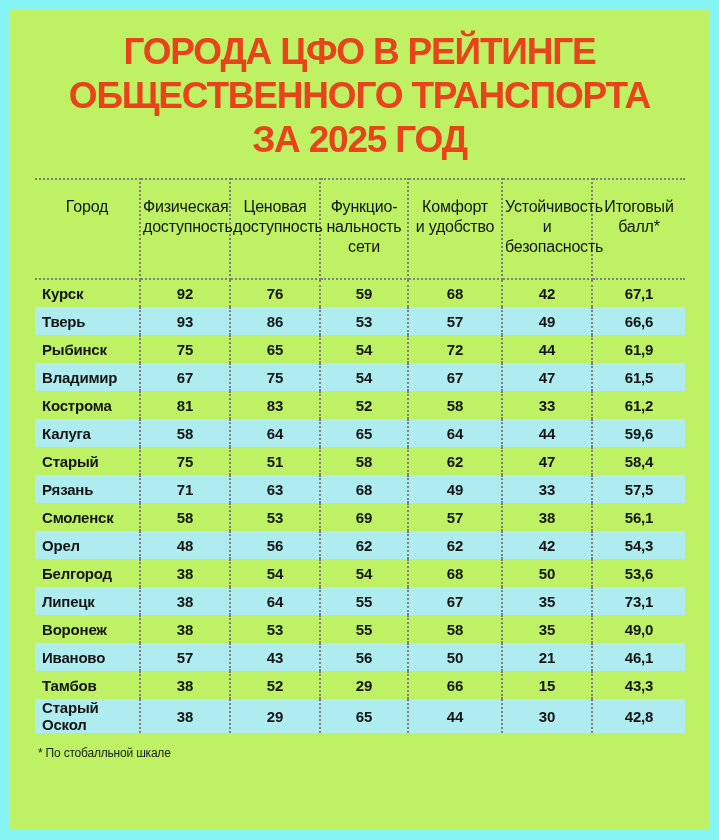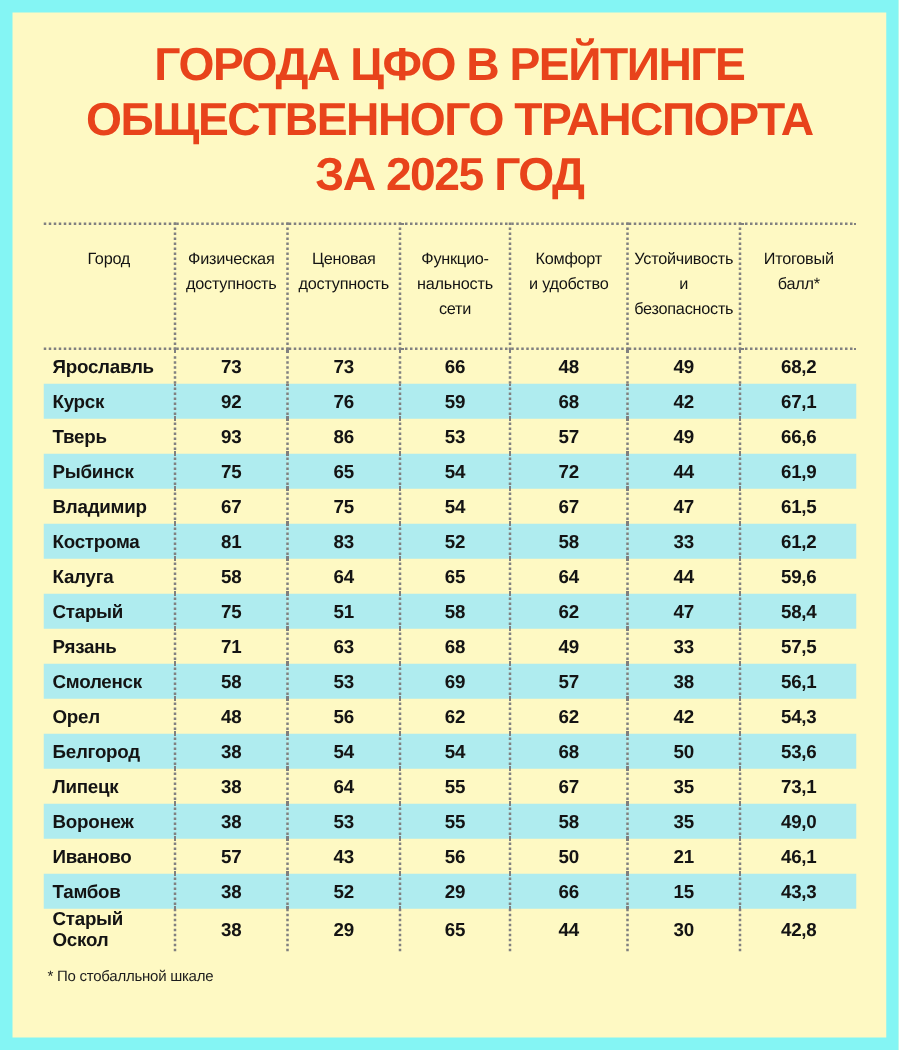--- a/index.html
+++ b/index.html
@@ -9,21 +9,21 @@
     --ink: #141414;
     --dots: #808080;
   }
   * { margin: 0; padding: 0; box-sizing: border-box; }
   html, body { width: 719px; height: 840px; background: #ffffff; }
   body { font-family: "Liberation Sans", sans-serif; color: var(--ink); }
 
   .frame {
     width: 719px; height: 840px;
     border: 10px solid var(--frame);
-    background: #fef9c3;
+    background: #bef264;
     overflow: hidden;
   }
 
   .title {
     margin: 20px 8px 0;
     text-align: center;
     color: var(--title);
     font-size: 37px;
     line-height: 44px;
     font-weight: bold;
@@ -43,21 +43,21 @@
   col.c3 { width: 88px; }
   col.c4 { width: 94px; }
   col.c5 { width: 90px; }
   col.c6 { width: 93px; }
 
   thead th {
     height: 100px;
     vertical-align: top;
     padding: 17px 2px 0;
     font-weight: normal;
-    font-size: 13px;
+    font-size: 16px;
     line-height: 20px;
     letter-spacing: -0.2px;
     text-align: center;
     white-space: pre-line;
     border-top: 2px dotted var(--dots);
     border-bottom: 2px dotted var(--dots);
     color: var(--ink);
   }
   thead th:not(:last-child),
   tbody td:not(:last-child) { border-right: 2px dotted var(--dots); }
@@ -116,29 +116,20 @@
 и удобство</th>
         <th>Устойчивость
 и
 безопасность</th>
         <th>Итоговый
 балл*</th>
       </tr>
     </thead>
     <tbody>
         <tr>
-          <td class="city">Ярославль</td>
-          <td>73</td>
-          <td>73</td>
-          <td>66</td>
-          <td>48</td>
-          <td>49</td>
-          <td>68,2</td>
-        </tr>
-        <tr>
           <td class="city">Курск</td>
           <td>92</td>
           <td>76</td>
           <td>59</td>
           <td>68</td>
           <td>42</td>
           <td>67,1</td>
         </tr>
         <tr>
           <td class="city">Тверь</td>

